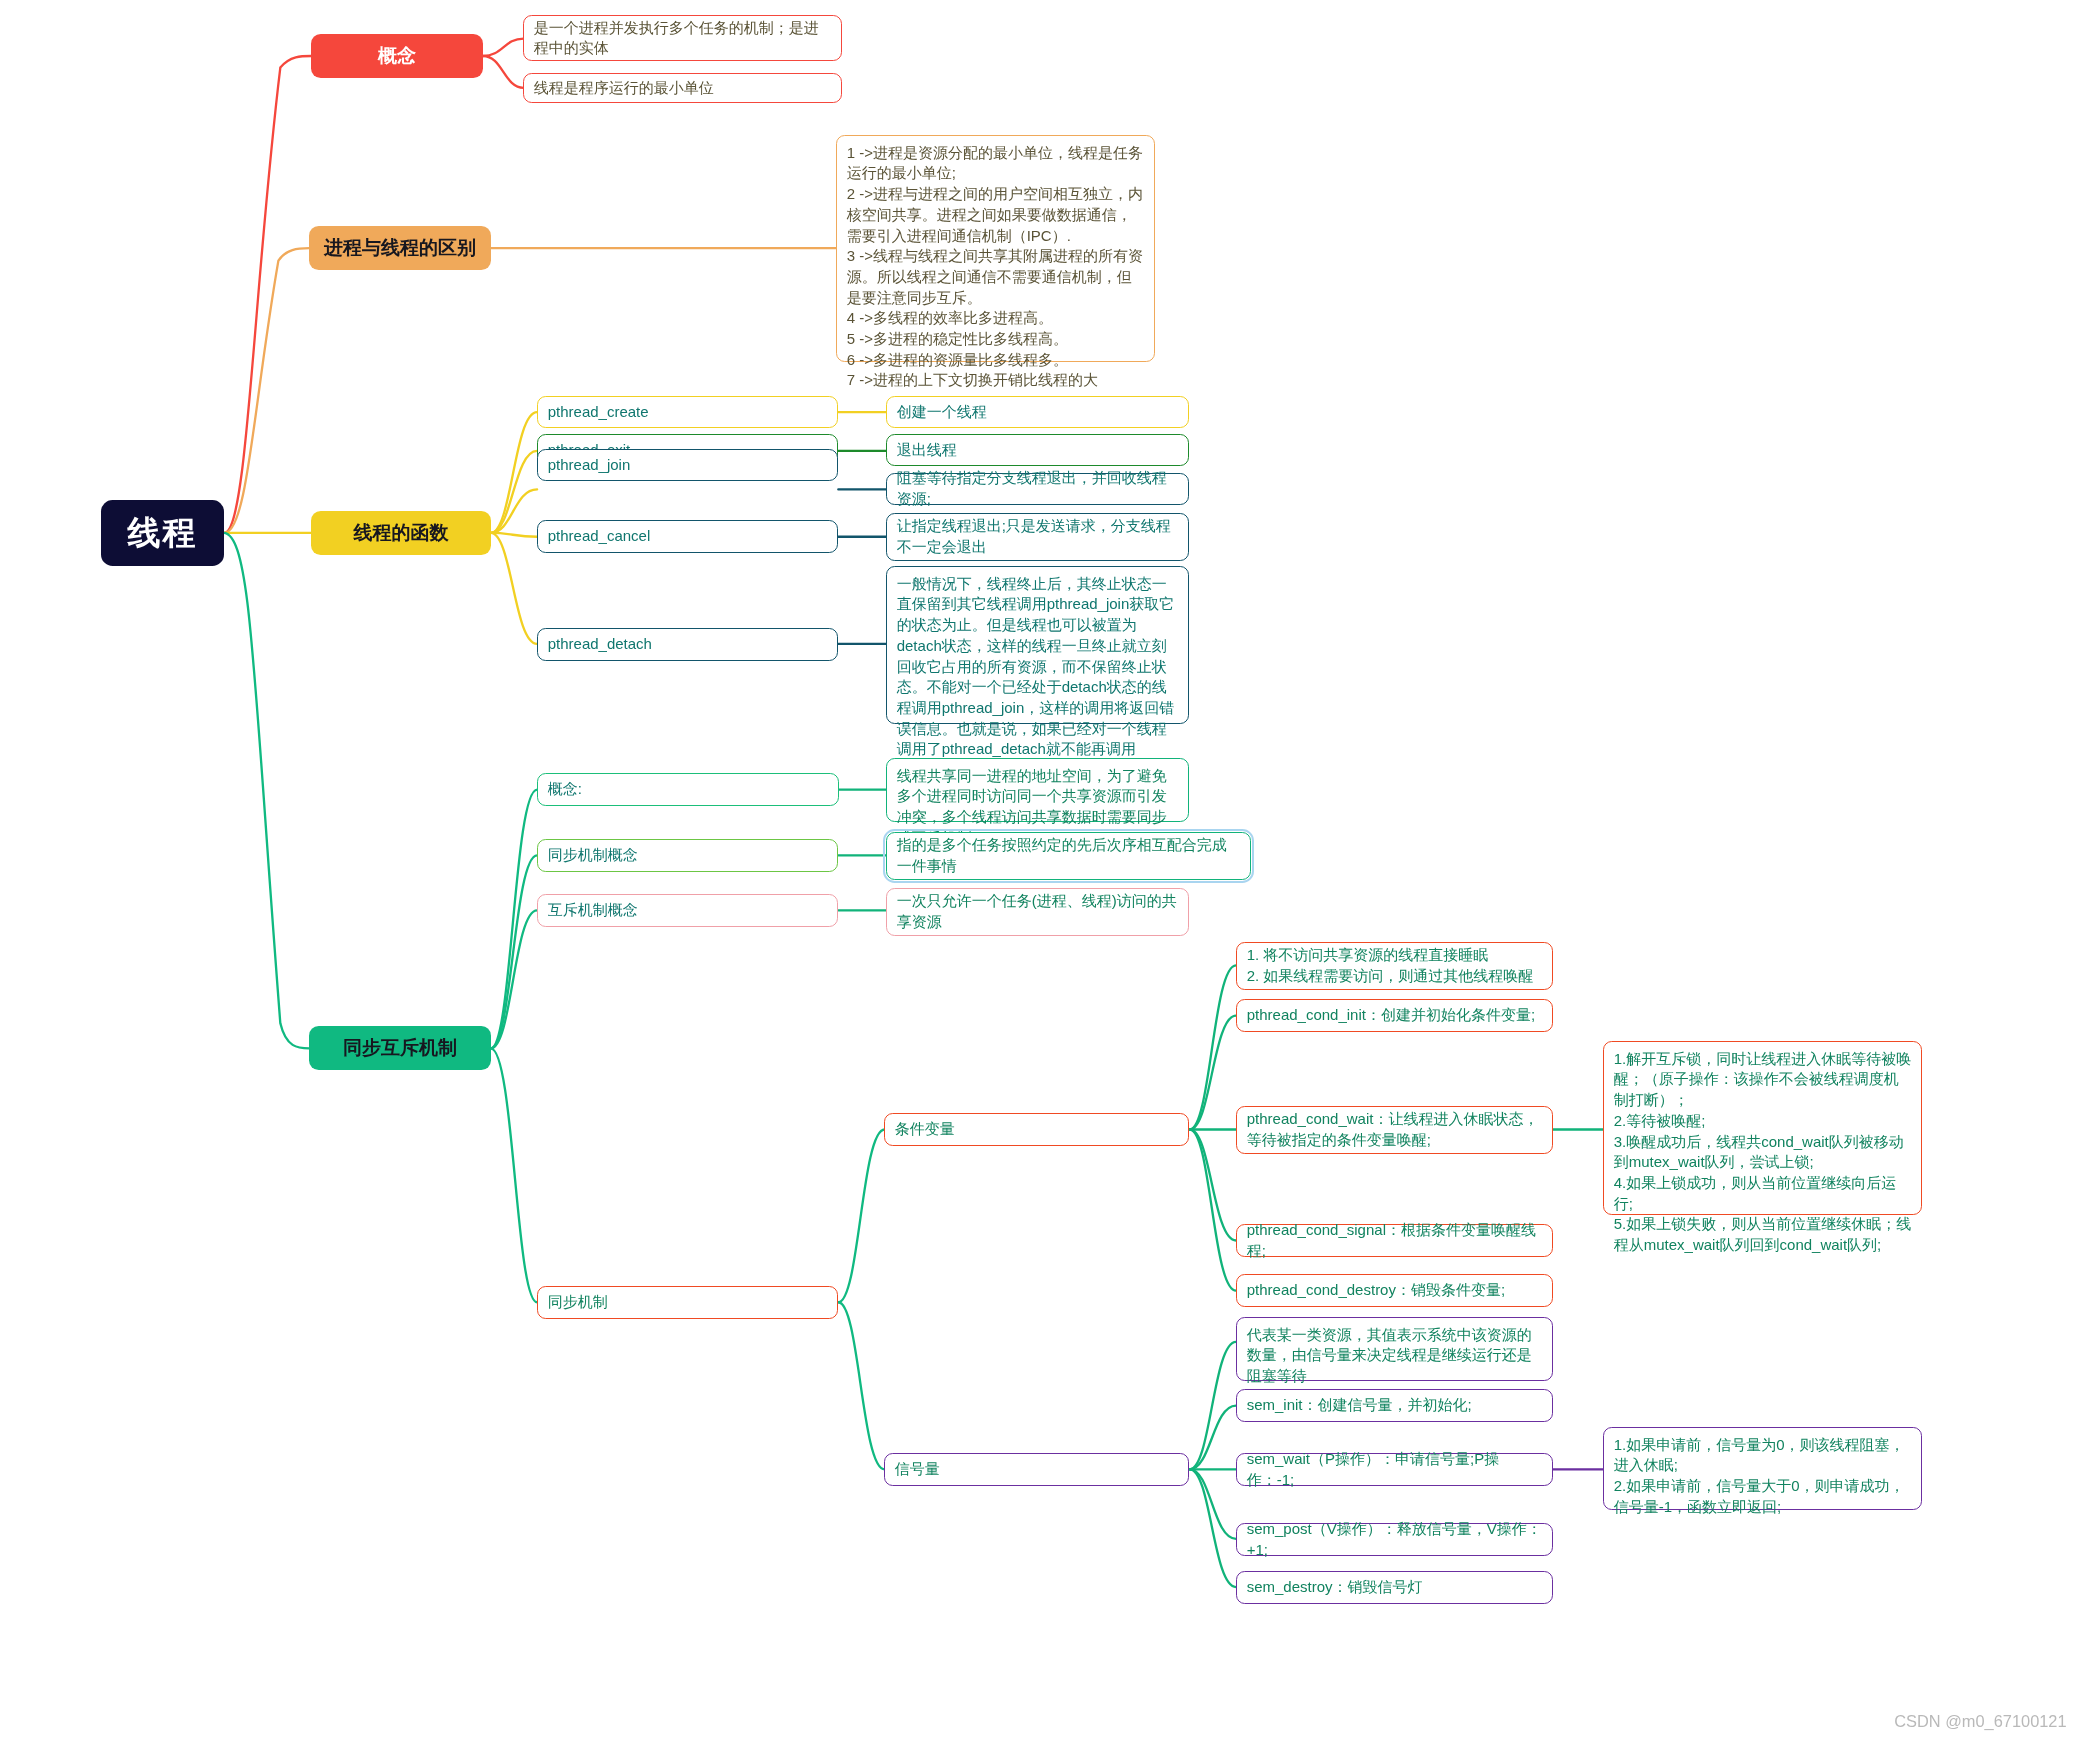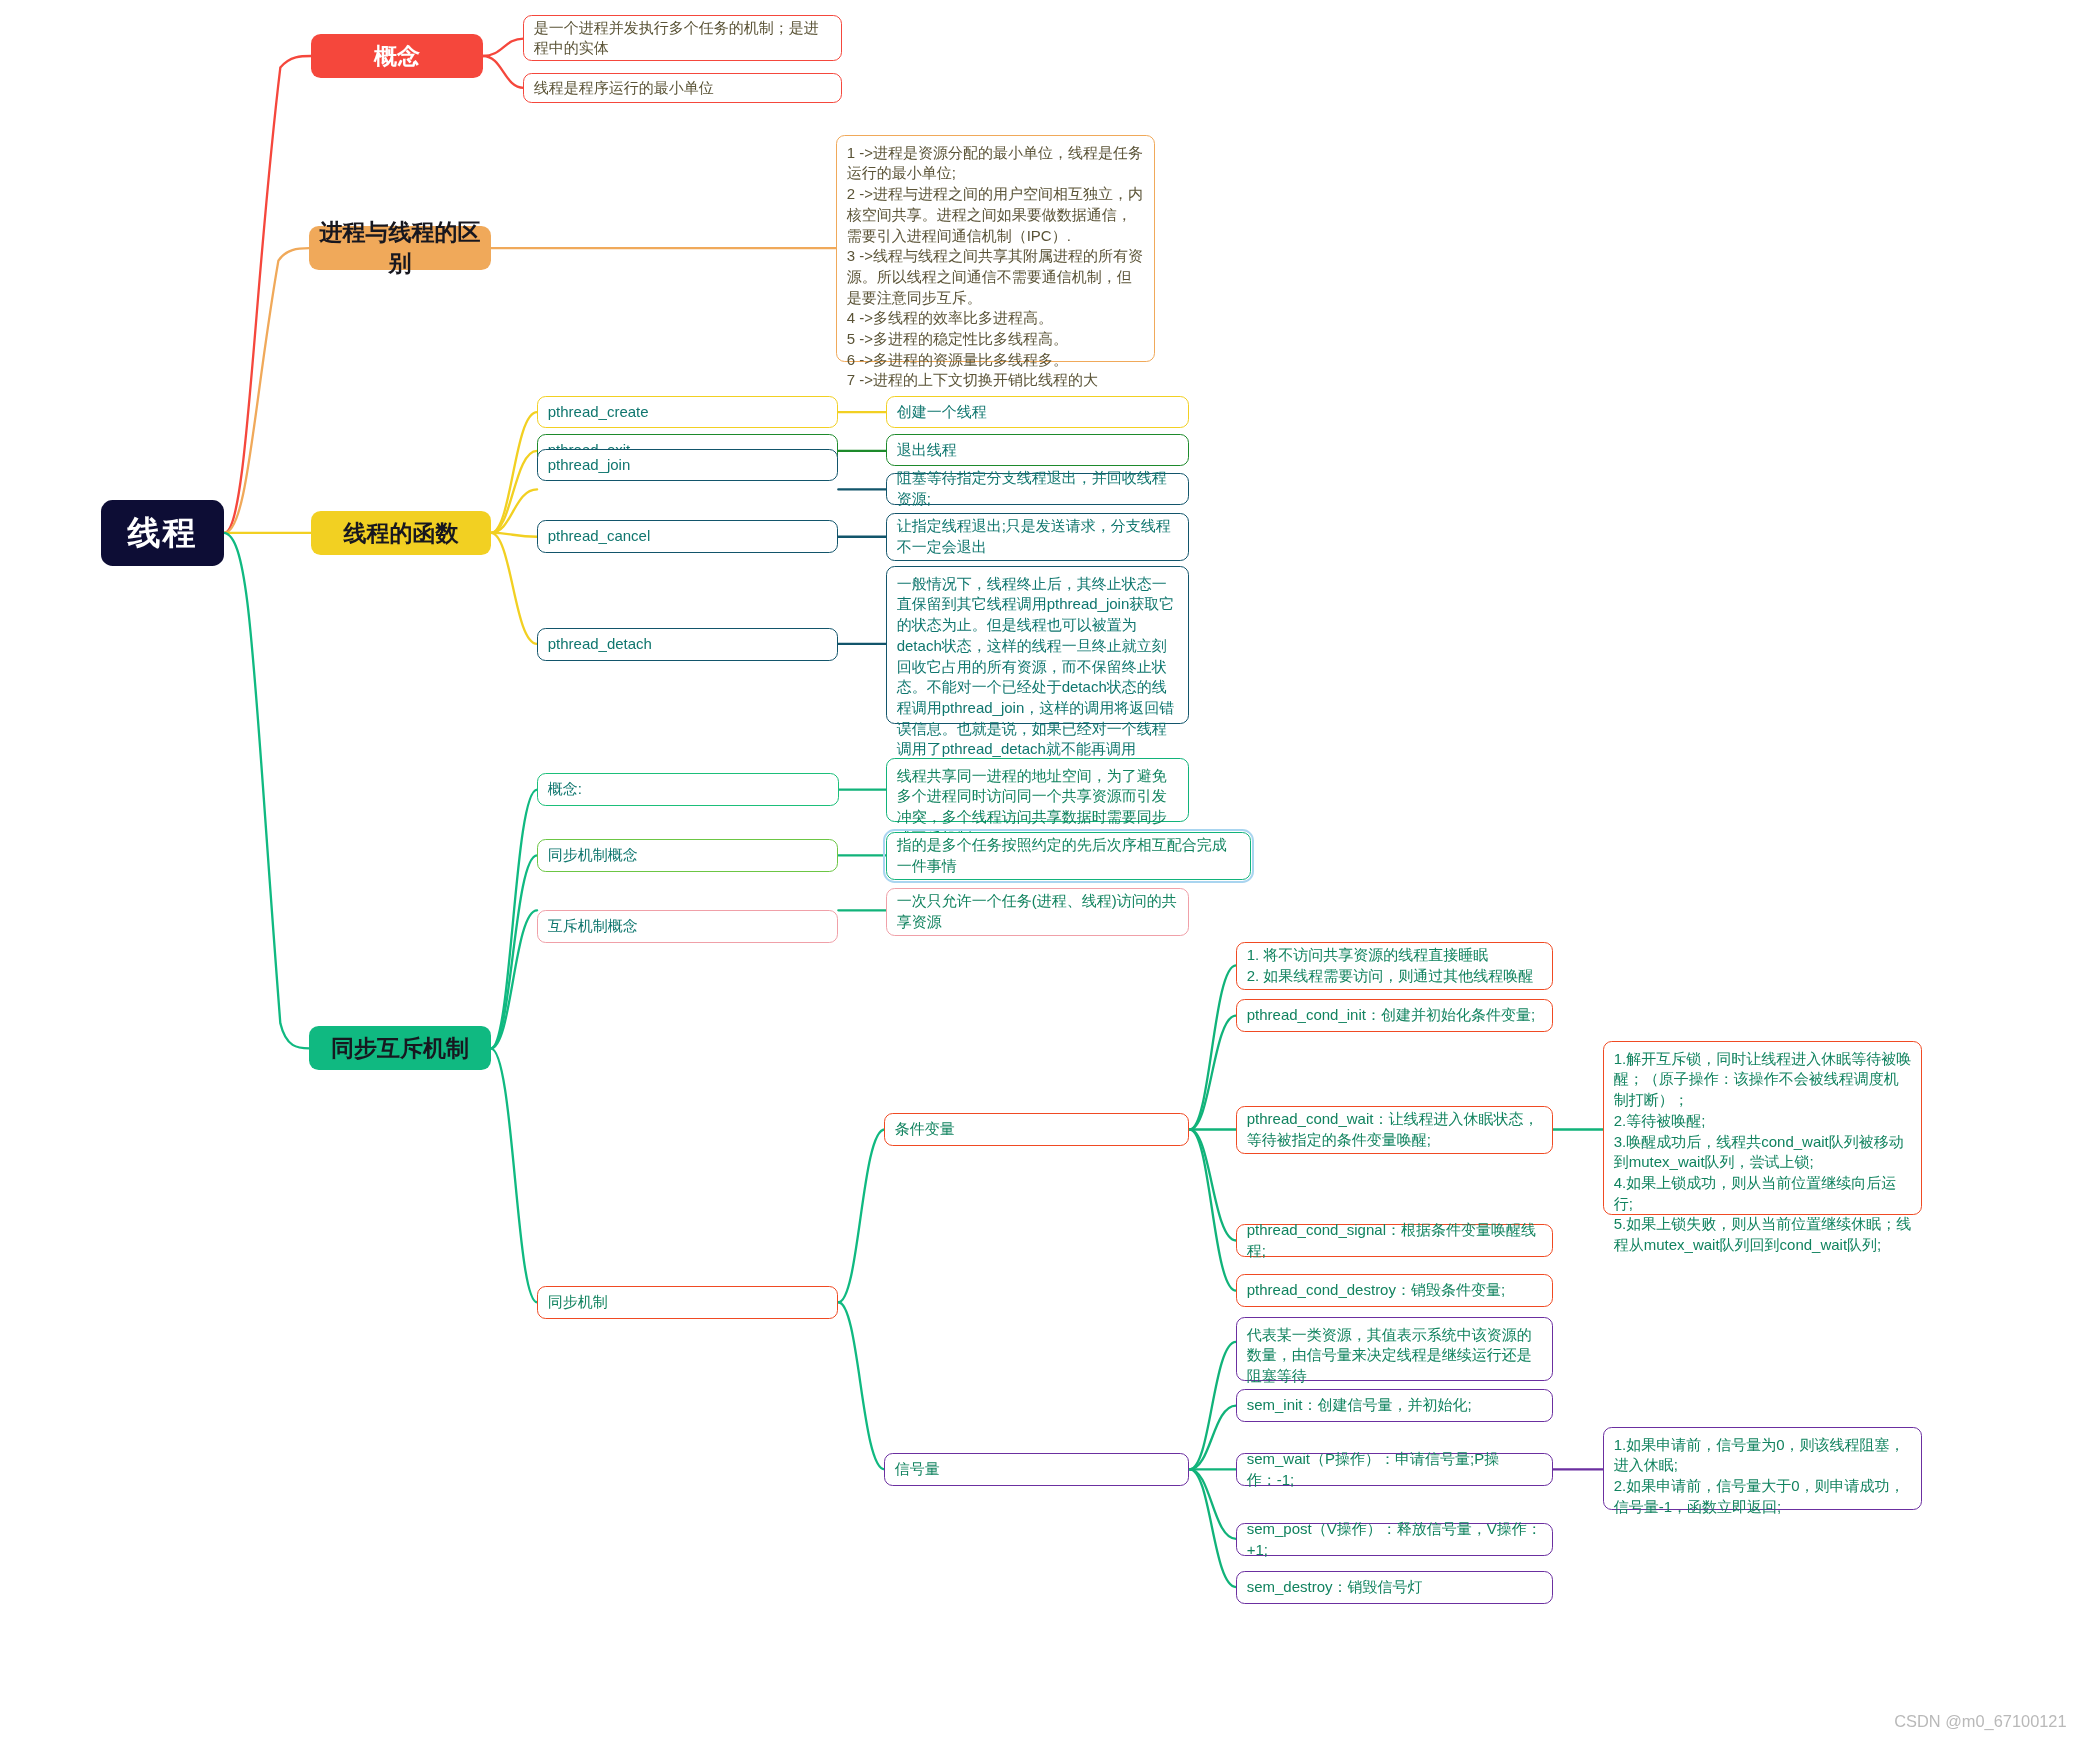--- a/index.html
+++ b/index.html
@@ -10,21 +10,21 @@
   .node{position:absolute;box-sizing:border-box;display:flex;align-items:center;
         border-radius:9.7px;background:#fff;}
   .node .txt{display:block;width:100%;white-space:pre-line;}
 
   
   .root{background:#0d0d35;border-radius:11.6px;justify-content:center;}
   .root .txt{color:#ffffff;font-size:33px;font-weight:bold;text-align:center;letter-spacing:1.9px;}
 
   
   .pill{border-radius:9.7px;justify-content:center;}
-  .pill .txt{font-size:23px;font-weight:bold;text-align:center;color:#17171f;}
+  .pill .txt{font-size:19px;font-weight:bold;text-align:center;color:#17171f;}
   .pill-red{background:#f5473c;}
   .pill-red .txt{color:#ffffff;}
   .pill-orange{background:#f0a95a;}
   .pill-yellow{background:#f2d022;}
   .pill-green{background:#10b981;}
 
   
   .box{border:1.9px solid #ccc;border-radius:8.7px;padding:6.8px 9.7px;}
   .box .txt{font-size:15px;line-height:1.38;color:#0f766e;}
   .box.cn .txt{color:#5a5336;}
@@ -164,21 +164,21 @@
   <div class="node box" style="left:886px;top:566px;width:303px;height:158px;border-color:#12556b;align-items:flex-start;">
     <span class="txt">一般情况下，线程终止后，其终止状态一直保留到其它线程调用pthread_join获取它的状态为止。但是线程也可以被置为detach状态，这样的线程一旦终止就立刻回收它占用的所有资源，而不保留终止状态。不能对一个已经处于detach状态的线程调用pthread_join，这样的调用将返回错误信息。也就是说，如果已经对一个线程调用了pthread_detach就不能再调用pthread_join了</span>
   </div>
 
   <div class="node box" style="left:537px;top:773px;width:302px;height:33px;border-color:#1bbf7a;">
     <span class="txt">概念:</span>
   </div>
   <div class="node box" style="left:537px;top:839px;width:301px;height:33px;border-color:#6cc644;">
     <span class="txt">同步机制概念</span>
   </div>
-  <div class="node box" style="left:537px;top:894px;width:301px;height:33px;border-color:#f0a0a8;margin-top:16px;">
+  <div class="node box" style="left:537px;top:894px;width:301px;height:33px;border-color:#f0a0a8;">
     <span class="txt">互斥机制概念</span>
   </div>
 
   <div class="node box green-t" style="left:886px;top:758px;width:303px;height:64px;border-color:#11b37a;align-items:flex-start;">
     <span class="txt">线程共享同一进程的地址空间，为了避免多个进程同时访问同一个共享资源而引发冲突，多个线程访问共享数据时需要同步或互斥机制</span>
   </div>
   <div class="node box green-t sel" style="left:886px;top:832px;width:365px;height:48px;border-color:#11b37a;">
     <span class="txt">指的是多个任务按照约定的先后次序相互配合完成一件事情</span>
   </div>
   <div class="node box green-t" style="left:886px;top:888px;width:303px;height:48px;border-color:#f0a0a8;">

